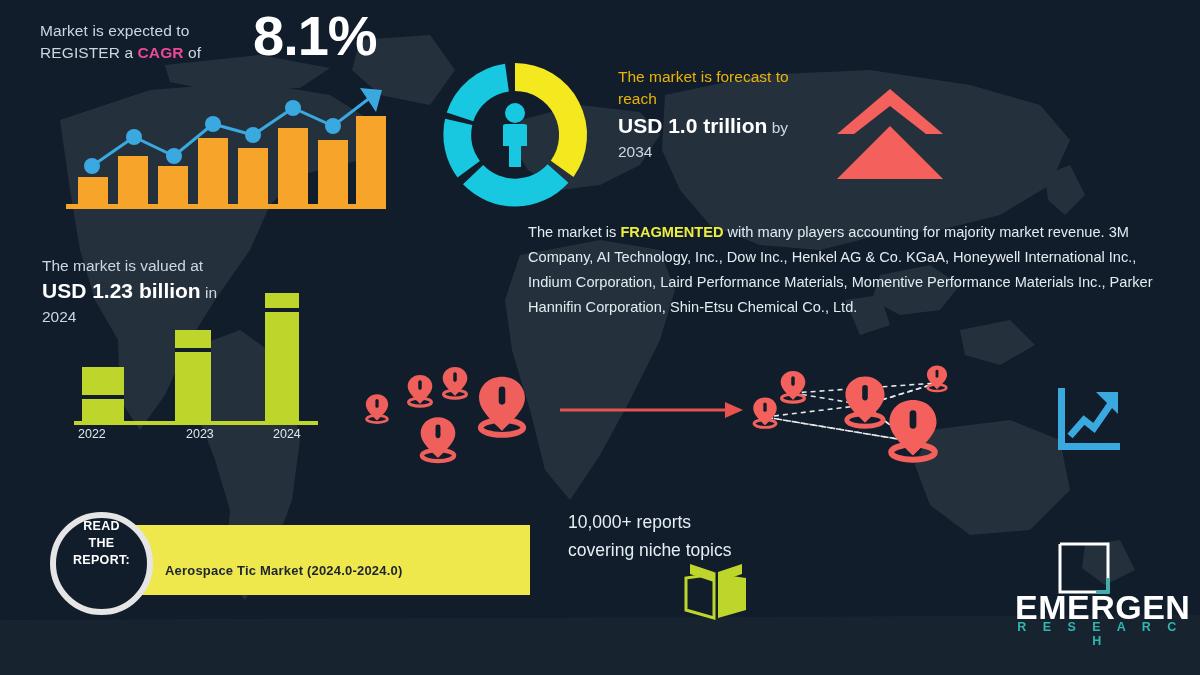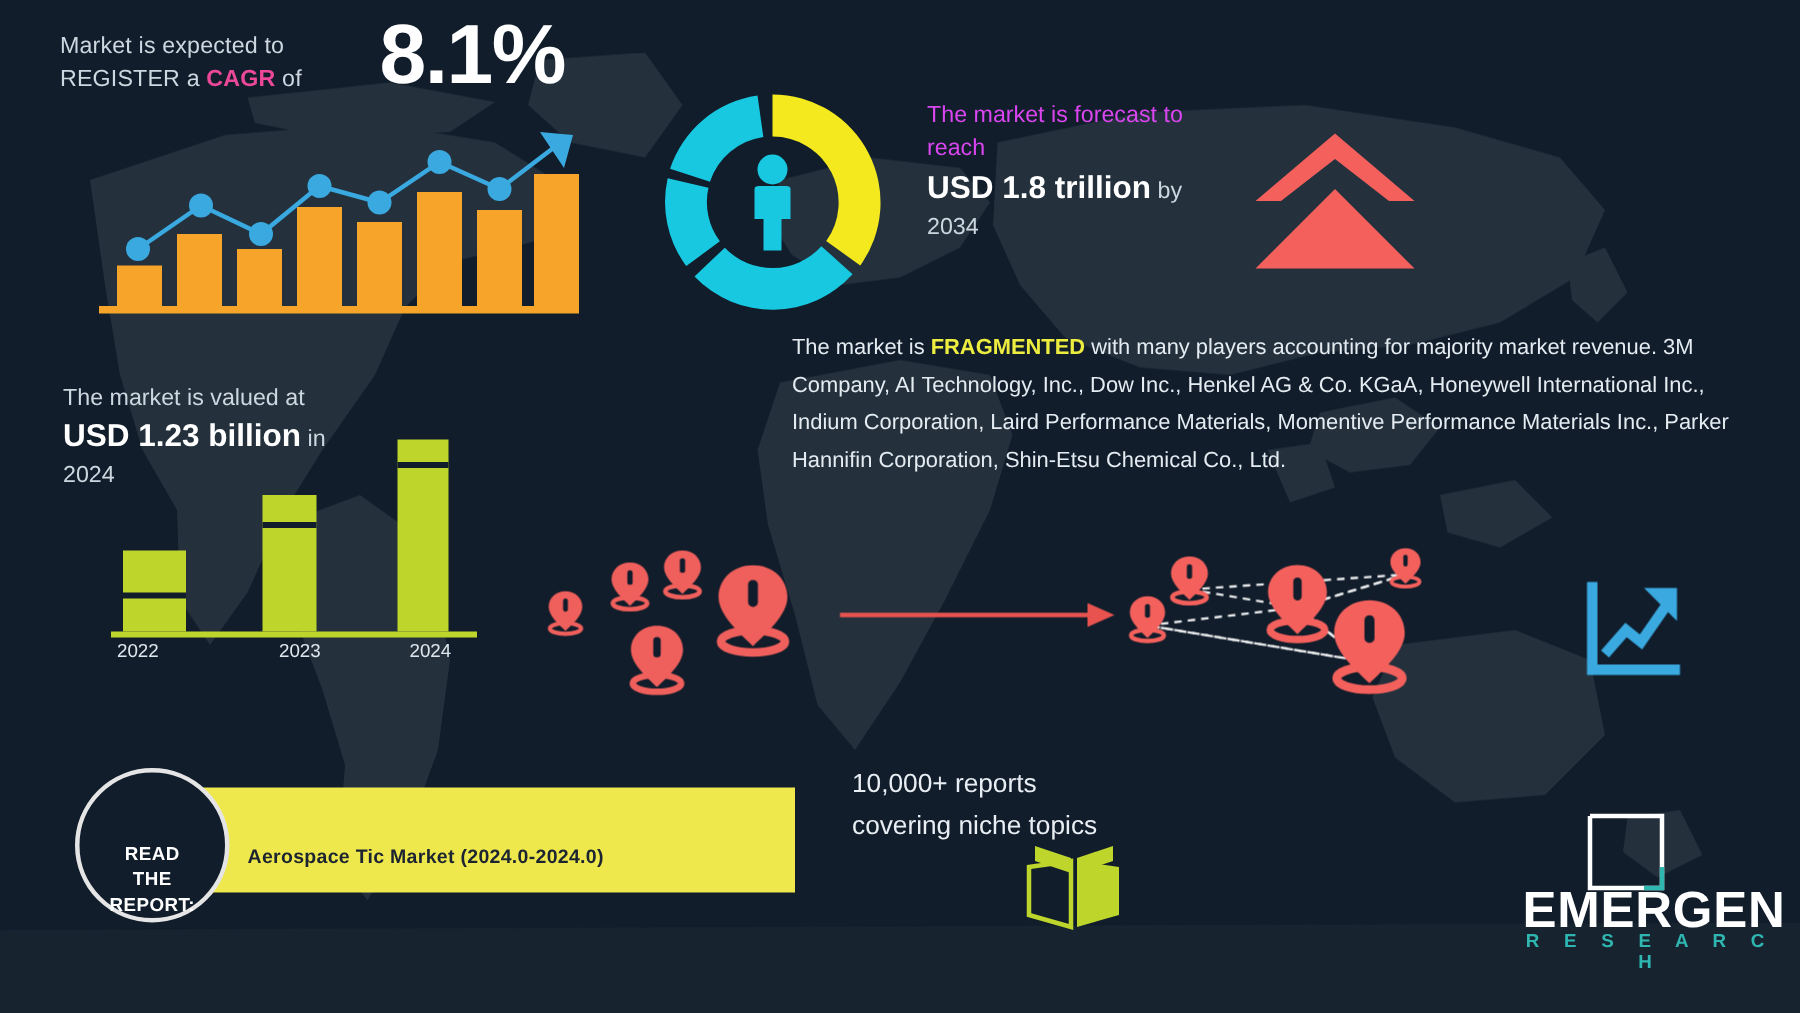--- a/index.html
+++ b/index.html
@@ -29,21 +29,21 @@
   }
 
   
   #orange-chart{position:absolute;left:60px;top:78px;width:330px;height:132px;}
 
   
   #donut{position:absolute;left:430px;top:50px;width:170px;height:170px;}
 
   
   #forecast-block{position:absolute;left:618px;top:66px;width:250px;}
-  #forecast-lead{font-size:15.5px;line-height:22px;color:#d946ef;}
+  #forecast-lead{font-size:15.5px;line-height:22px;color:#eab308;}
   #forecast-value{font-size:21px;font-weight:700;color:#ffffff;line-height:28px;margin-top:2px;}
   #forecast-value .by{font-size:15.5px;font-weight:400;color:#cdd7df;}
   #forecast-year{font-size:15.5px;color:#cdd7df;line-height:20px;}
 
   
   #chevrons{position:absolute;left:830px;top:84px;width:120px;height:100px;}
 
   
   #players-para{
     position:absolute;left:528px;top:220px;width:632px;
@@ -69,22 +69,22 @@
   #cta-banner{
     position:absolute;left:93px;top:525px;width:437px;height:70px;
     background:#efe84c;
   }
   #cta-title{
     position:absolute;left:165px;top:563px;
     font-size:13px;color:#1b2430;font-weight:600;letter-spacing:.2px;
   }
   #cta-circle{
     position:absolute;left:50px;top:512px;width:103px;height:103px;
-    border-radius:50%;background:#111d2b;border:3px solid #e5e5e5;
-    display:flex;align-items:flex-end;justify-content:center;
+    border-radius:50%;background:#111d2b;border:6px solid #e5e5e5;
+    display:flex;align-items:flex-start;justify-content:center;
   }
   #cta-circle-label{
     font-size:12.5px;font-weight:700;color:#ffffff;text-align:center;line-height:17px;letter-spacing:.3px;
   }
 
   
   #reports-block{position:absolute;left:568px;top:508px;width:240px;}
   #reports-line1{font-size:17.5px;color:#e8eef3;line-height:28px;}
   #reports-line2{font-size:17.5px;color:#e8eef3;line-height:28px;}
   #book-icon{position:absolute;left:680px;top:560px;width:72px;height:62px;}
@@ -181,21 +181,21 @@
       </g>
     </g>
   </svg>
 
   <div id="forecast-block">
     <div id="forecast-lead">
       <span>The market is forecast to</span><br>
       <span>reach</span>
     </div>
     <div id="forecast-value">
-      <span>USD 1.8 trillion</span><span class="by"> by</span>
+      <span>USD 1.0 trillion</span><span class="by"> by</span>
     </div>
     <div id="forecast-year">2034</div>
   </div>
 
   <svg id="chevrons" viewBox="0 0 120 100">
     <path d="M60 5 L113 50 L96 50 L60 22 L24 50 L7 50 Z" fill="#f4615d"></path>
     <path d="M60 42 L113 95 L7 95 Z" fill="#f4615d"></path>
   </svg>
 
   <div id="players-para">

